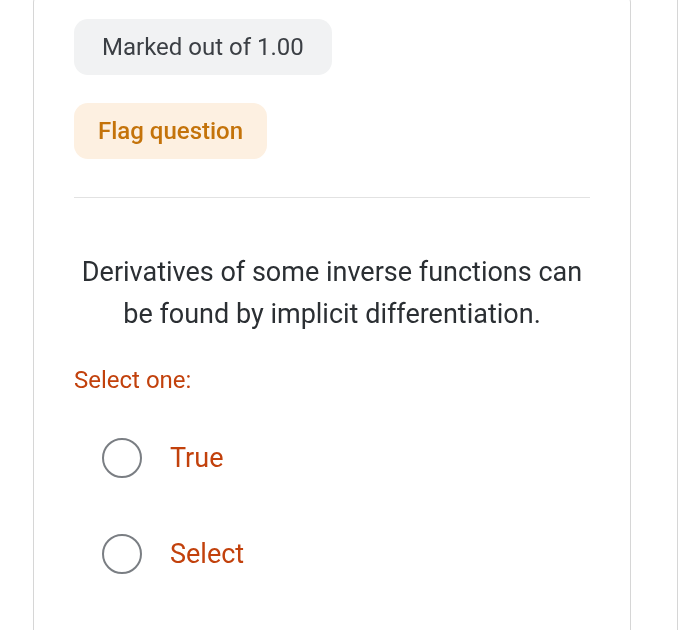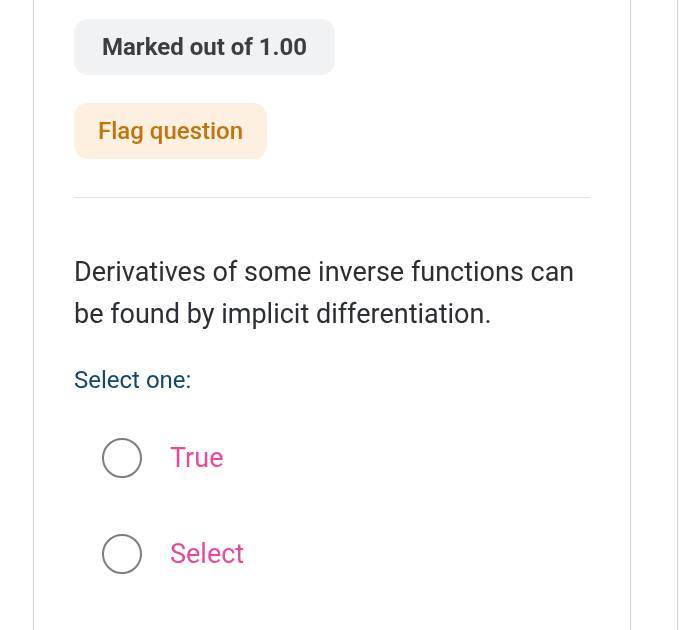--- a/index.html
+++ b/index.html
@@ -41,44 +41,44 @@
     .badge {
       display: inline-block;
       padding: 14px 28px;
       border-radius: 14px;
       font-size: 24px;
       margin-top: 28px;
     }
     .badge-grey {
       background: #f1f2f3;
       color: #3b3f44;
-      font-weight: bold;
     }
     .badge-flag {
       background: #fdf0e1;
       color: #c4730a;
       font-weight: 500;
       padding: 14px 24px;
       text-align: center;
     }
     .divider {
       margin-top: 38px;
       border: none;
       border-top: 1px solid #e2e2e2;
     }
     .question-text {
       margin-top: 54px;
       font-size: 27px;
       line-height: 1.55;
       color: #2b2f33;
+      text-align: center;
     }
     .select-one {
       margin-top: 30px;
       font-size: 24px;
-      color: #0c4a6e;
+      color: #c2410c;
     }
     .options {
       margin-top: 44px;
       padding-left: 28px;
     }
     .option-row {
       display: flex;
       align-items: center;
       margin-bottom: 56px;
       cursor: pointer;
@@ -86,21 +86,21 @@
     .radio-circle {
       width: 40px;
       height: 40px;
       border: 2.5px solid #7a7e83;
       border-radius: 50%;
       flex-shrink: 0;
     }
     .option-label {
       margin-left: 28px;
       font-size: 27px;
-      color: #ec4899;
+      color: #c2410c;
     }
   </style>
 </head>
 <body>
 
 <div class="outer-container">
   <div class="card">
     <div>
       <span class="badge badge-grey">Marked out of 1.00</span>
     </div>

